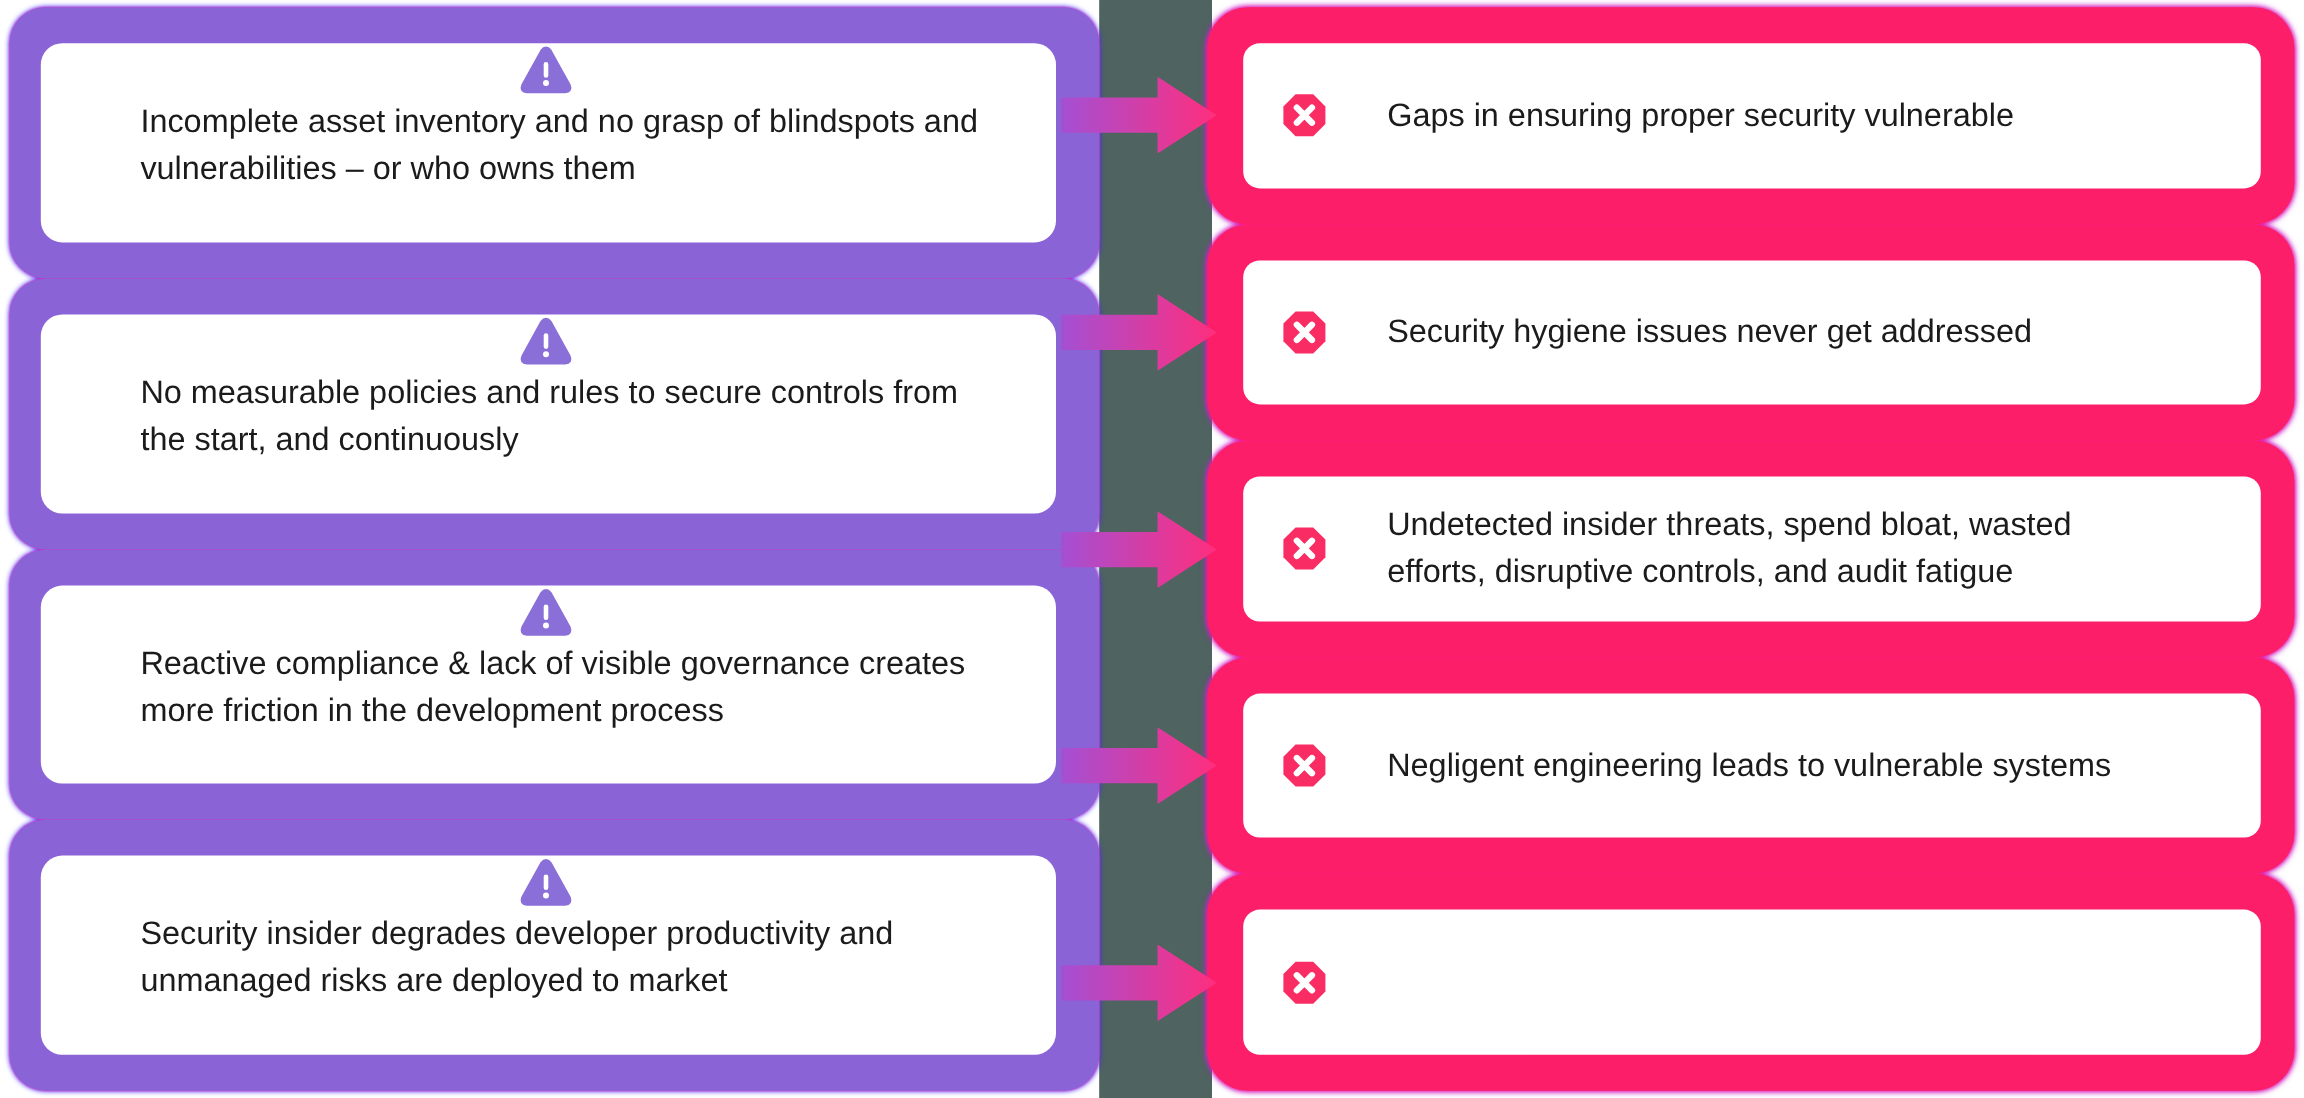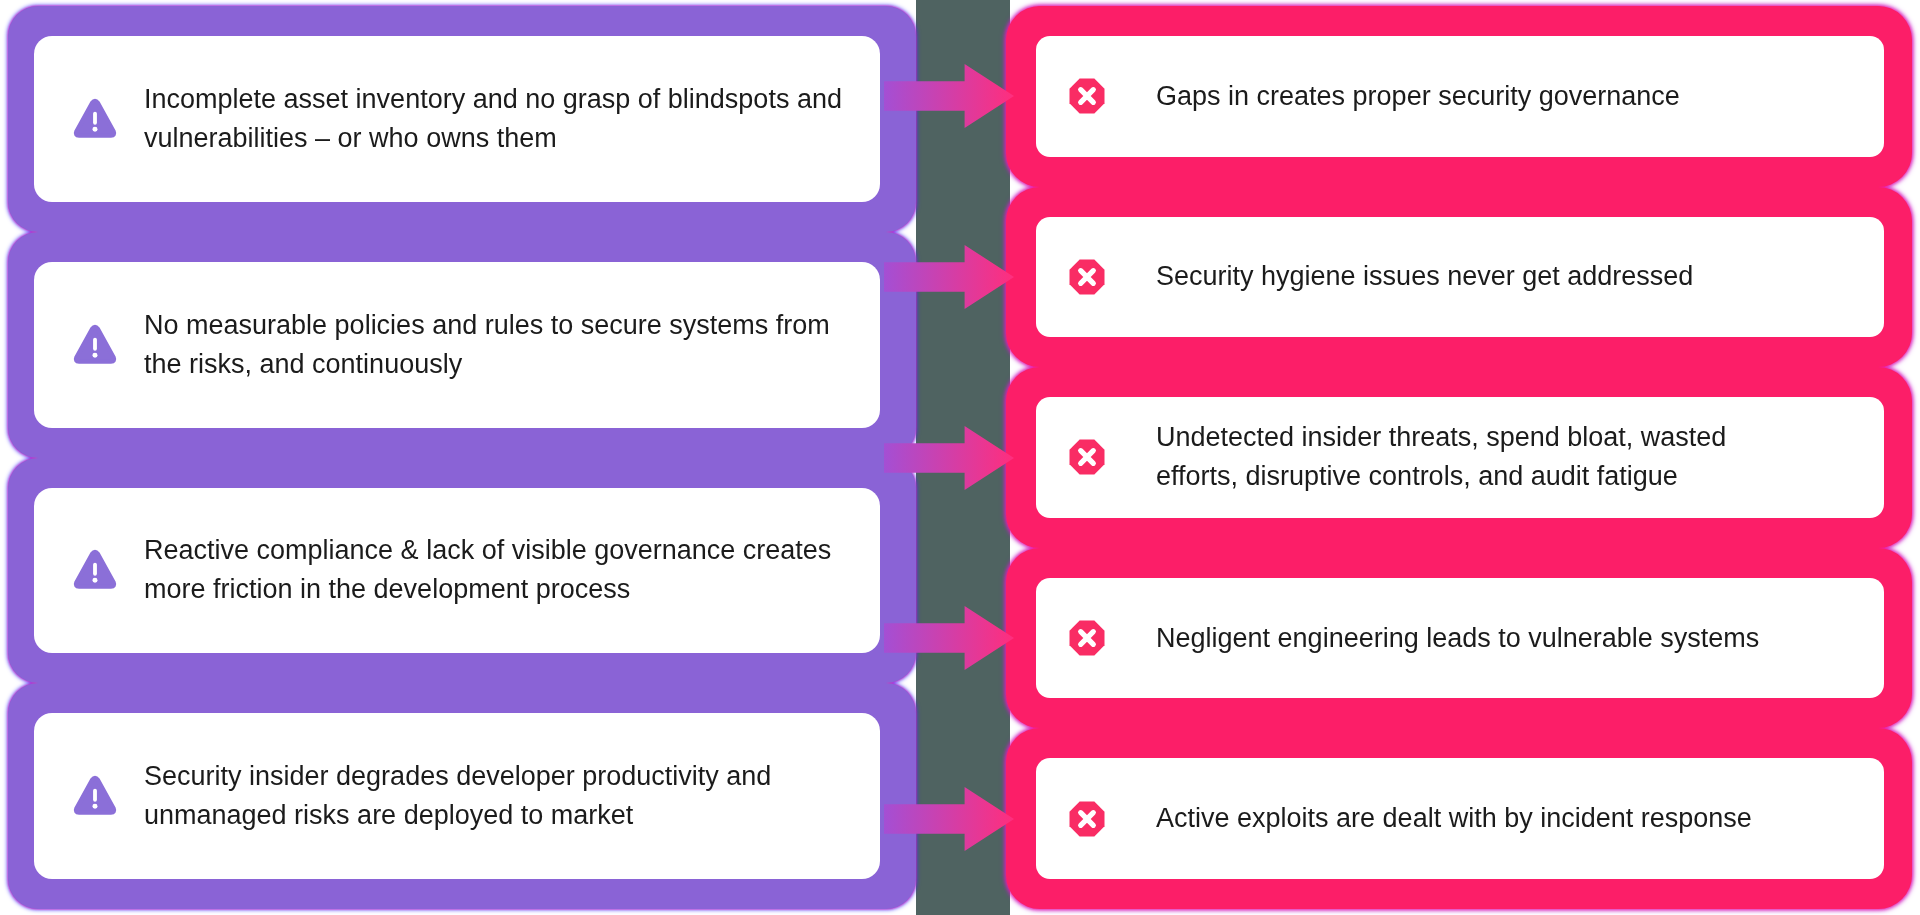--- a/index.html
+++ b/index.html
@@ -26,21 +26,21 @@
     left:1006px;width:906px;
     filter:drop-shadow(0 0 2px #ff1f93) drop-shadow(0 0 2px #b21bdf);
   }
   .card{flex:1;position:relative;}
   .card-left{background:var(--purple,#8a63d6);border-radius:30px;}
   .card-right{background:var(--pink,#fc1e68);border-radius:34px;}
   .inner{
     position:absolute;left:26px;right:36px;top:30px;bottom:30px;
     background:#ffffff;display:flex;align-items:center;
   }
-  .card-left .inner{border-radius:18px;padding-left:36px;}
+  .card-left .inner{border-radius:18px;padding-left:20px;flex-direction:column;}
   .card-right .inner{border-radius:14px;left:30px;right:28px;padding-left:30px;}
   .icon-wrap{flex:0 0 auto;display:flex;align-items:center;justify-content:center;}
   .card-left .icon-wrap{width:50px;margin-right:24px;}
   .card-right .icon-wrap{width:42px;margin-right:48px;}
   .row-text{
     margin:0;color:var(--text,#1b1b1b);
     font-size:27px;line-height:39px;font-weight:400;
     max-width:700px;
   }
   .card-right .row-text{max-width:620px;}
@@ -71,21 +71,21 @@
   </div>
   <div class="card card-left">
     <div class="inner">
       <span class="icon-wrap">
         <svg viewBox="0 0 24 24" width="50" height="46">
             <path d="M10.6 3.6 L2.4 18.4 Q1.5 20.5 3.7 20.6 L20.3 20.6 Q22.5 20.5 21.6 18.4 L13.4 3.6 Q12 1.7 10.6 3.6 Z" fill="var(--purple-icon,#8b6fd8)" stroke="var(--purple-icon,#8b6fd8)" stroke-width="2.4" stroke-linejoin="round"></path>
             <rect x="11" y="8.2" width="2" height="6.8" rx="1" fill="#fff"></rect>
             <circle cx="12" cy="17.3" r="1.3" fill="#fff"></circle>
           </svg>
       </span>
-      <p class="row-text">No measurable policies and rules to secure systems from the risks, and continuously</p>
+      <p class="row-text">No measurable policies and rules to secure controls from the start, and continuously</p>
     </div>
   </div>
   <div class="card card-left">
     <div class="inner">
       <span class="icon-wrap">
         <svg viewBox="0 0 24 24" width="50" height="46">
             <path d="M10.6 3.6 L2.4 18.4 Q1.5 20.5 3.7 20.6 L20.3 20.6 Q22.5 20.5 21.6 18.4 L13.4 3.6 Q12 1.7 10.6 3.6 Z" fill="var(--purple-icon,#8b6fd8)" stroke="var(--purple-icon,#8b6fd8)" stroke-width="2.4" stroke-linejoin="round"></path>
             <rect x="11" y="8.2" width="2" height="6.8" rx="1" fill="#fff"></rect>
             <circle cx="12" cy="17.3" r="1.3" fill="#fff"></circle>
           </svg>
@@ -109,21 +109,21 @@
 
 <div class="col col-right">
   <div class="card card-right">
     <div class="inner">
       <span class="icon-wrap">
         <svg viewBox="0 0 24 24" width="42" height="42">
             <polygon points="7.8,2 16.2,2 22,7.8 22,16.2 16.2,22 7.8,22 2,16.2 2,7.8" fill="var(--pink-icon,#f92c64)"></polygon>
             <path d="M8.4 8.4 L15.6 15.6 M15.6 8.4 L8.4 15.6" stroke="#fff" stroke-width="3" stroke-linecap="round"></path>
           </svg>
       </span>
-      <p class="row-text">Gaps in creates proper security governance</p>
+      <p class="row-text">Gaps in ensuring proper security vulnerable</p>
     </div>
   </div>
   <div class="card card-right">
     <div class="inner">
       <span class="icon-wrap">
         <svg viewBox="0 0 24 24" width="42" height="42">
             <polygon points="7.8,2 16.2,2 22,7.8 22,16.2 16.2,22 7.8,22 2,16.2 2,7.8" fill="var(--pink-icon,#f92c64)"></polygon>
             <path d="M8.4 8.4 L15.6 15.6 M15.6 8.4 L8.4 15.6" stroke="#fff" stroke-width="3" stroke-linecap="round"></path>
           </svg>
       </span>
@@ -153,21 +153,20 @@
     </div>
   </div>
   <div class="card card-right">
     <div class="inner">
       <span class="icon-wrap">
         <svg viewBox="0 0 24 24" width="42" height="42">
             <polygon points="7.8,2 16.2,2 22,7.8 22,16.2 16.2,22 7.8,22 2,16.2 2,7.8" fill="var(--pink-icon,#f92c64)"></polygon>
             <path d="M8.4 8.4 L15.6 15.6 M15.6 8.4 L8.4 15.6" stroke="#fff" stroke-width="3" stroke-linecap="round"></path>
           </svg>
       </span>
-      <p class="row-text">Active exploits are dealt with by incident response</p>
     </div>
   </div>
 </div>
 
 <div class="arrow a0"></div>
 <div class="arrow a1"></div>
 <div class="arrow a2"></div>
 <div class="arrow a3"></div>
 <div class="arrow a4"></div>
 

